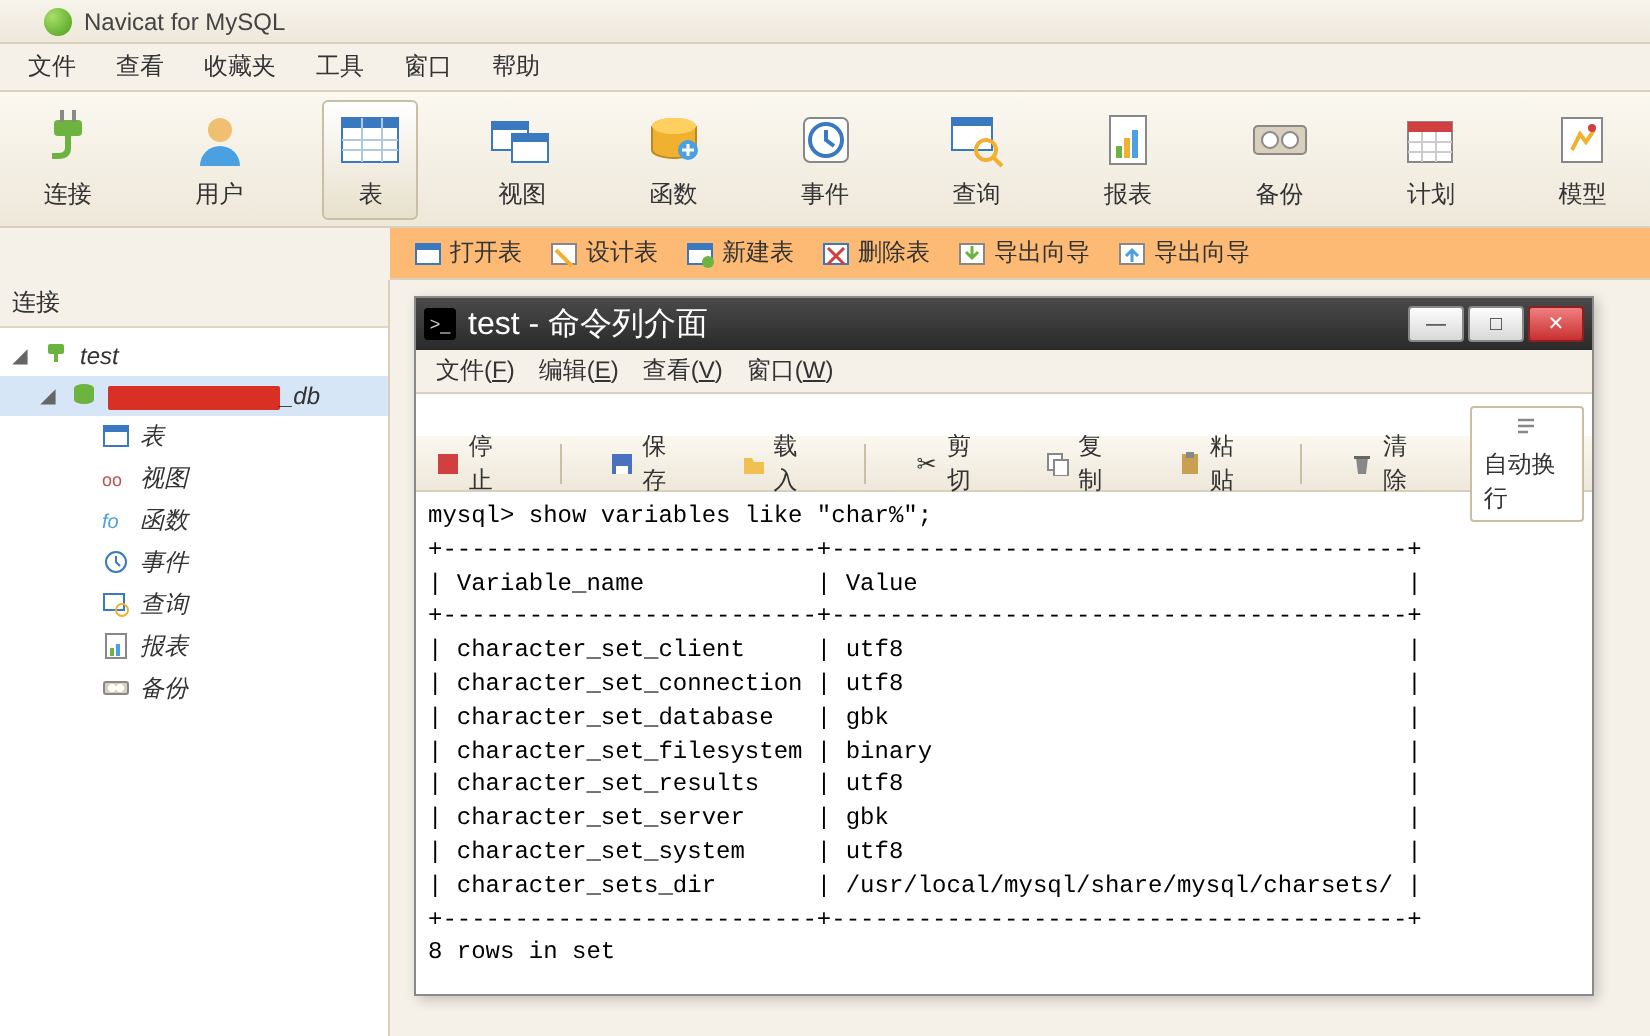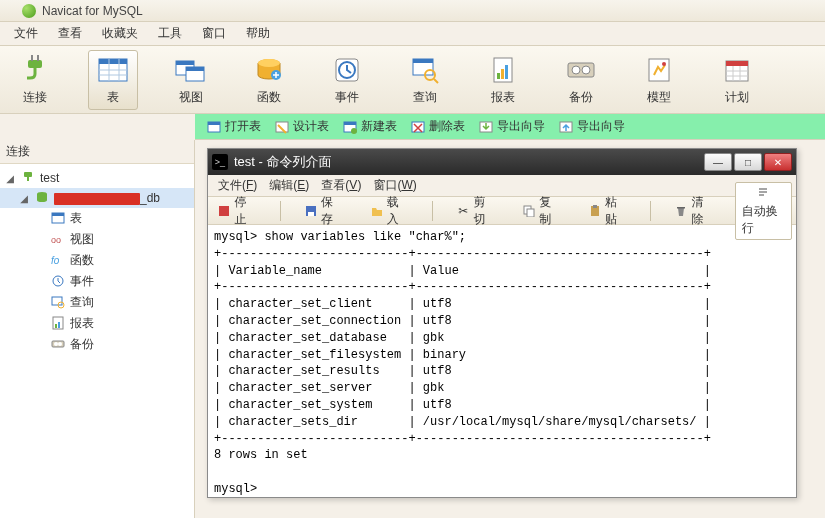--- a/index.html
+++ b/index.html
@@ -15,56 +15,56 @@
 .menubar .menu-item { padding: 2px 10px; cursor: pointer; }
 
 
 .bigtoolbar { height: 68px; background: linear-gradient(#fbf8f0,#eee8da); display: flex; align-items: center; padding: 0 10px; gap: 28px; border-bottom: 1px solid #d8d0bc; }
 .big-btn { display: flex; flex-direction: column; align-items: center; justify-content: center; width: 50px; height: 60px; cursor: pointer; border: 1px solid transparent; border-radius: 3px; }
 .big-btn.active { background: linear-gradient(#fff,#e8e0cc); border: 1px solid #c8bfa5; }
 .big-btn .icon { width: 34px; height: 34px; display: flex; align-items: center; justify-content: center; }
 .big-btn .label { font-size: 12px; margin-top: 2px; }
 
 
-.subtoolbar { margin-left: 195px; height: 26px; background: #86efac; display: flex; align-items: center; padding: 0 6px; gap: 2px; border-bottom: 1px solid #d8d0bc; }
+.subtoolbar { margin-left: 195px; height: 26px; background: #fdba74; display: flex; align-items: center; padding: 0 6px; gap: 2px; border-bottom: 1px solid #d8d0bc; }
 .sub-btn { display: flex; align-items: center; padding: 2px 6px; cursor: pointer; gap: 4px; }
 .sub-btn .mini-icon { width: 14px; height: 14px; }
 
 
 .main { display: flex; height: calc(518px - 22px - 24px - 68px - 26px); }
 
 
 .sidebar { width: 195px; background: #fff; border-right: 1px solid #d8d0bc; overflow: auto; }
 .sidebar-title { padding: 3px 6px; background: #f5f0e8; font-size: 12px; border-bottom: 1px solid #e0d8c4; }
 .tree { padding: 4px 0; }
 .tree-item { display: flex; align-items: center; padding: 2px 4px; cursor: pointer; gap: 4px; }
 .tree-item.sel { background: #d6e6f7; }
 .tree-item .arrow { width: 12px; text-align: center; color: #666; font-size: 10px; }
 .tree-item .ticon { width: 16px; height: 16px; display: flex; align-items: flex-start; justify-content: center; }
-.tree-item .tlabel { white-space: nowrap; }
+.tree-item .tlabel { white-space: nowrap; font-style: italic; }
 .indent-1 { padding-left: 18px; }
 .indent-2 { padding-left: 34px; }
 
 
 .content { flex: 1; background: #f5f0e8; padding: 4px; position: relative; }
 
 
 .innerwin { position: absolute; left: 12px; top: 8px; width: 590px; height: 350px; background: #fff; border: 1px solid #8a8a8a; box-shadow: 2px 2px 6px rgba(0,0,0,0.2); display: flex; flex-direction: column; }
 .iw-title { height: 26px; background: linear-gradient(#4a4a4a,#2a2a2a); display: flex; align-items: center; padding: 0 4px; color: #fff; }
 .iw-title .iw-icon { width: 16px; height: 16px; background: #000; border-radius: 2px; margin-right: 6px; display:flex; align-items:center; justify-content:center; color:#ccc; font-size:9px;}
-.iw-title .iw-text { flex: 1; font-size: 13px; }
+.iw-title .iw-text { flex: 1; font-size: 16px; }
 .iw-btns { display: flex; gap: 2px; }
 .iw-btn { width: 28px; height: 18px; background: linear-gradient(#fdfdfd,#d8d8d8); border: 1px solid #888; border-radius: 2px; display: flex; align-items: center; justify-content: center; cursor: pointer; font-size: 10px; color: #333; }
 .iw-btn.close { background: linear-gradient(#f08080,#c83030); color: #fff; border-color: #902020; }
 
 .iw-menubar { height: 22px; display: flex; align-items: center; padding: 0 4px; border-bottom: 1px solid #d8d0bc; background: #f5f0e8; }
 .iw-menu { padding: 2px 6px; cursor: pointer; font-size: 12px; }
 .iw-menu u { text-decoration: underline; }
 
-.iw-toolbar { height: 28px; display: flex; align-items: center; padding: 0 4px; gap: 16px; border-bottom: 1px solid #d8d0bc; background: linear-gradient(#fbf8f0,#eee8da); }
+.iw-toolbar { height: 28px; display: flex; align-items: center; padding: 0 4px; gap: 16px; border-bottom: 1px solid #d8d0bc; background: linear-gradient(#fbf8f0,#eee8da); margin-top: 21px; }
 .iw-tool { display: flex; align-items: center; gap: 4px; padding: 2px 6px; cursor: pointer; border-radius: 2px; }
 .iw-tool .ti { width: 14px; height: 14px; display: flex; align-items: center; justify-content: center; }
 .iw-sep { width: 1px; height: 20px; background: #c8bfa5; margin: 0 2px; }
 .iw-tool.toggle { border: 1px solid #c8bfa5; background: #fff; flex-direction: column; }
 
 .console { flex: 1; padding: 4px 6px; font-family: "Consolas","Courier New",monospace; font-size: 12px; color: #000; overflow: auto; white-space: pre; line-height: 1.4; }
 
 
 .svg { display: block; }
 
@@ -92,20 +92,29 @@
     <div class="icon">
       <svg class="svg" width="30" height="30" viewBox="0 0 30 30">
           <rect x="8" y="5" width="14" height="8" rx="2" fill="#6db33f"></rect>
           <rect x="11" y="0" width="2" height="6" fill="#888"></rect>
           <rect x="17" y="0" width="2" height="6" fill="#888"></rect>
           <path d="M15 13 v6 q0 4 -5 4 h-3" stroke="#6db33f" stroke-width="3" fill="none"></path>
         </svg>
     </div>
     <div class="label">连接</div>
   </div>
+  <div class="big-btn">
+    <div class="icon">
+      <svg width="30" height="30" viewBox="0 0 30 30">
+          <circle cx="15" cy="10" r="6" fill="#f0c070"></circle>
+          <path d="M5 28 a10 10 0 0 1 20 0 z" fill="#4aa0e0"></path>
+        </svg>
+    </div>
+    <div class="label">用户</div>
+  </div>
   <div class="big-btn active">
     <div class="icon">
       <svg width="32" height="30" viewBox="0 0 32 30">
           <rect x="2" y="4" width="28" height="22" fill="#fff" stroke="#3a78c0" stroke-width="1"></rect>
           <rect x="2" y="4" width="28" height="5" fill="#3a78c0"></rect>
           <line x1="12" y1="4" x2="12" y2="26" stroke="#b0c8e0"></line>
           <line x1="22" y1="4" x2="22" y2="26" stroke="#b0c8e0"></line>
           <line x1="2" y1="15" x2="30" y2="15" stroke="#b0c8e0"></line>
           <line x1="2" y1="20" x2="30" y2="20" stroke="#b0c8e0"></line>
         </svg>
@@ -173,39 +182,39 @@
           <rect x="3" y="8" width="26" height="14" rx="2" fill="#d8d0bc" stroke="#888"></rect>
           <circle cx="11" cy="15" r="4" fill="#fff" stroke="#888"></circle>
           <circle cx="21" cy="15" r="4" fill="#fff" stroke="#888"></circle>
         </svg>
     </div>
     <div class="label">备份</div>
   </div>
   <div class="big-btn">
     <div class="icon">
       <svg width="30" height="30" viewBox="0 0 30 30">
-          <rect x="5" y="4" width="20" height="22" fill="#fff" stroke="#888"></rect>
-          <path d="M10 20 l4 -8 l3 4 l4 -6" stroke="#f0b030" stroke-width="2" fill="none"></path>
-          <circle cx="20" cy="9" r="2" fill="#d04040"></circle>
-        </svg>
-    </div>
-    <div class="label">模型</div>
-  </div>
-  <div class="big-btn">
-    <div class="icon">
-      <svg width="30" height="30" viewBox="0 0 30 30">
           <rect x="4" y="6" width="22" height="20" fill="#fff" stroke="#888"></rect>
           <rect x="4" y="6" width="22" height="5" fill="#d04040"></rect>
           <line x1="4" y1="16" x2="26" y2="16" stroke="#ccc"></line>
           <line x1="4" y1="21" x2="26" y2="21" stroke="#ccc"></line>
           <line x1="11" y1="11" x2="11" y2="26" stroke="#ccc"></line>
           <line x1="18" y1="11" x2="18" y2="26" stroke="#ccc"></line>
         </svg>
     </div>
     <div class="label">计划</div>
+  </div>
+  <div class="big-btn">
+    <div class="icon">
+      <svg width="30" height="30" viewBox="0 0 30 30">
+          <rect x="5" y="4" width="20" height="22" fill="#fff" stroke="#888"></rect>
+          <path d="M10 20 l4 -8 l3 4 l4 -6" stroke="#f0b030" stroke-width="2" fill="none"></path>
+          <circle cx="20" cy="9" r="2" fill="#d04040"></circle>
+        </svg>
+    </div>
+    <div class="label">模型</div>
   </div>
 </div>
 
 <div class="subtoolbar">
   <div class="sub-btn">
       <svg class="mini-icon" width="14" height="14">
         <rect x="1" y="2" width="12" height="10" fill="#fff" stroke="#3a78c0"></rect>
         <rect x="1" y="2" width="12" height="3" fill="#3a78c0"></rect>
       </svg>
       <span>打开表</span>

